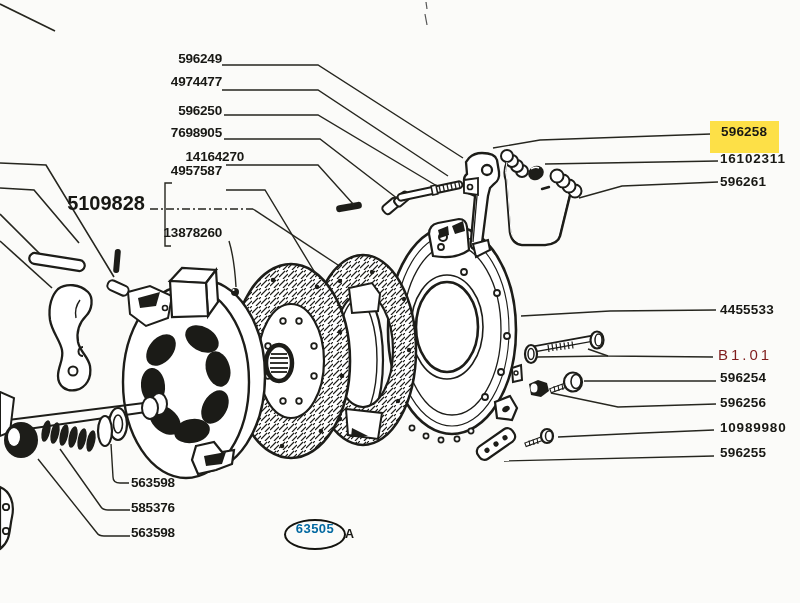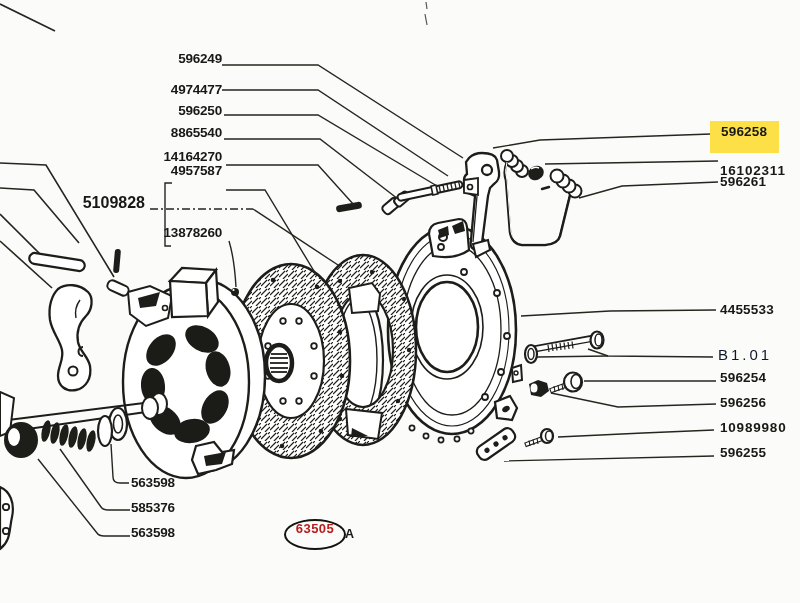--- a/index.html
+++ b/index.html
@@ -10,35 +10,35 @@
   }
   #stage{position:absolute;inset:0;width:800px;height:603px;}
   svg{position:absolute;left:0;top:0;}
   .plabel{
     position:absolute;white-space:nowrap;
     font:700 13.5px "Liberation Sans",sans-serif;
     color:#181814;letter-spacing:-0.2px;line-height:14px;
   }
   .plabel.right-col{letter-spacing:0.2px;}
   .plabel.spread{letter-spacing:0.8px;}
-  .plabel.bold-big{font-size:16px;letter-spacing:0;}
+  .plabel.bold-big{font-size:20px;letter-spacing:0;}
   .plabel.sheet-ref{
     font:400 15px "Liberation Sans",sans-serif;
-    color:#0f172a;letter-spacing:3px;
+    color:#7f1d1d;letter-spacing:3px;
   }
   .hl-box{
     position:absolute;left:710px;top:121px;width:69px;height:32px;
     background:#fde047;
   }
   .hl-box .plabel{position:absolute;left:11px;top:4px;}
   .stamp{
     position:absolute;left:284px;top:519px;width:58px;height:27px;
     border:2.6px solid #14140f;border-radius:50%;
     text-align:center;line-height:27px;
-    font:700 13px "Liberation Sans",sans-serif;color:#b91c1c;letter-spacing:0.5px;
+    font:700 13px "Liberation Sans",sans-serif;color:#0369a1;letter-spacing:0.5px;
   }
   .stamp-suffix{
     position:absolute;left:345px;top:527px;
     font:700 12.5px "Liberation Sans",sans-serif;color:#181814;
   }
 </style>
 </head>
 <body>
 
 <div id="stage">
@@ -363,33 +363,33 @@
   <circle cx="233.5" cy="290" r="1.1" fill="#fff"></circle>
 
   <g>
     <path d="M0,487 C10,491 15,503 12,517 C9,530 11,541 0,549 Z" fill="#fff" stroke="#1d1d19" stroke-width="2.2"></path>
     <circle cx="6" cy="507" r="3.2" fill="none" stroke="#1d1d19" stroke-width="1.8"></circle>
     <circle cx="6" cy="531" r="3.2" fill="none" stroke="#1d1d19" stroke-width="1.8"></circle>
   </g>
 </svg>
 
 <div class="plabel" style="right:578px;top:52px;text-align:right">596249</div>
-<div class="plabel" style="right:578px;top:83px;text-align:center">4974477</div>
+<div class="plabel" style="right:578px;top:75px;text-align:center">4974477</div>
 <div class="plabel" style="right:578px;top:104px;text-align:center">596250</div>
-<div class="plabel" style="right:578px;top:126px;text-align:right">8865540</div>
-<div class="plabel" style="right:578px;top:150px;text-align:center">14164270</div>
+<div class="plabel" style="right:578px;top:126px;text-align:right">7698905</div>
+<div class="plabel" style="right:556px;top:150px;text-align:center">14164270</div>
 <div class="plabel" style="right:578px;top:164px;text-align:right">4957587</div>
 <div class="plabel" style="right:578px;top:226px;text-align:center">13878260</div>
 
 <div class="plabel bold-big" style="right:655px;top:196px;text-align:right">5109828</div>
 
 <div class="hl-box">
   <div class="plabel right-col">596258</div>
 </div>
-<div class="plabel right-col spread" style="left:720px;top:164px">16102311</div>
+<div class="plabel right-col spread" style="left:720px;top:152px">16102311</div>
 <div class="plabel right-col" style="left:720px;top:175px">596261</div>
 
 <div class="plabel right-col" style="left:720px;top:303px">4455533</div>
 <div class="plabel sheet-ref" style="left:718px;top:346px">B1.01</div>
 <div class="plabel right-col" style="left:720px;top:371px">596254</div>
 <div class="plabel right-col" style="left:720px;top:396px">596256</div>
 <div class="plabel right-col spread" style="left:720px;top:421px">10989980</div>
 <div class="plabel right-col" style="left:720px;top:446px">596255</div>
 
 <div class="plabel" style="left:131px;top:476px">563598</div>

